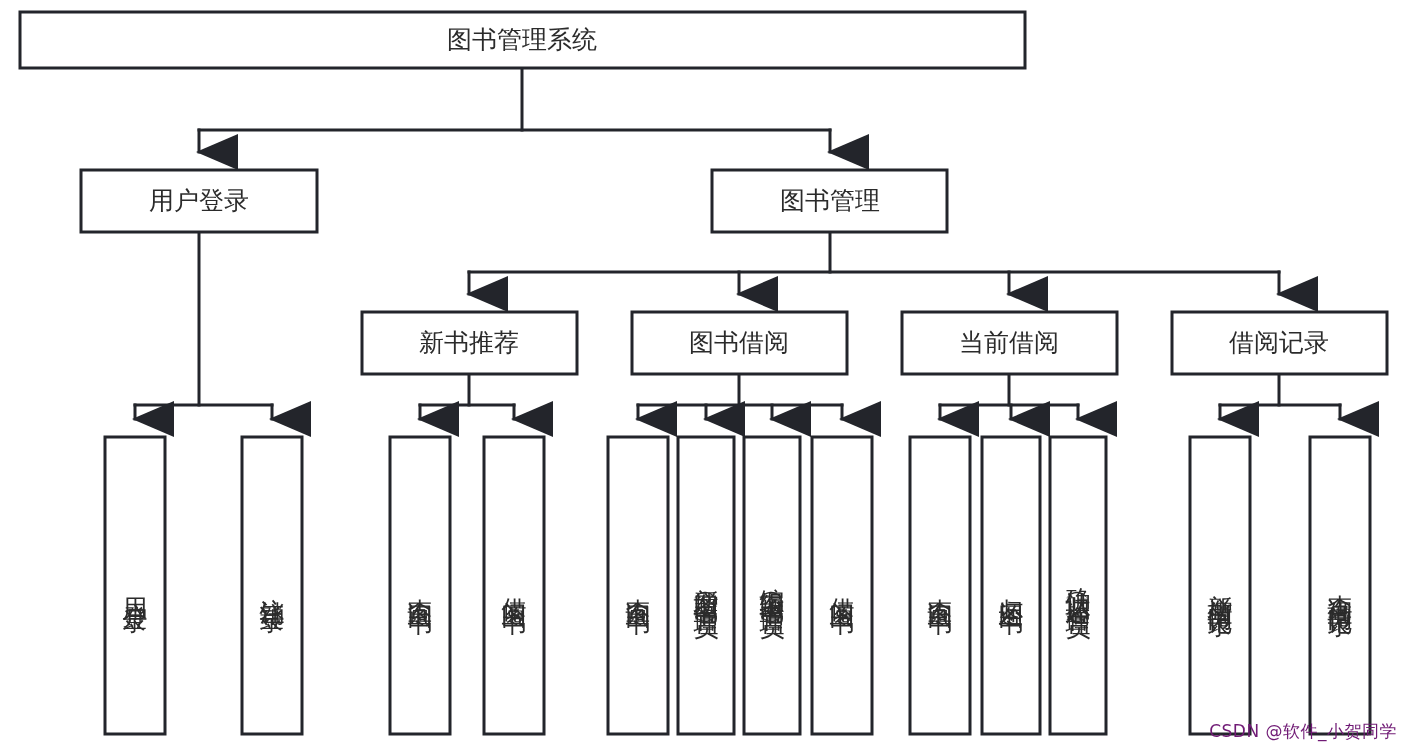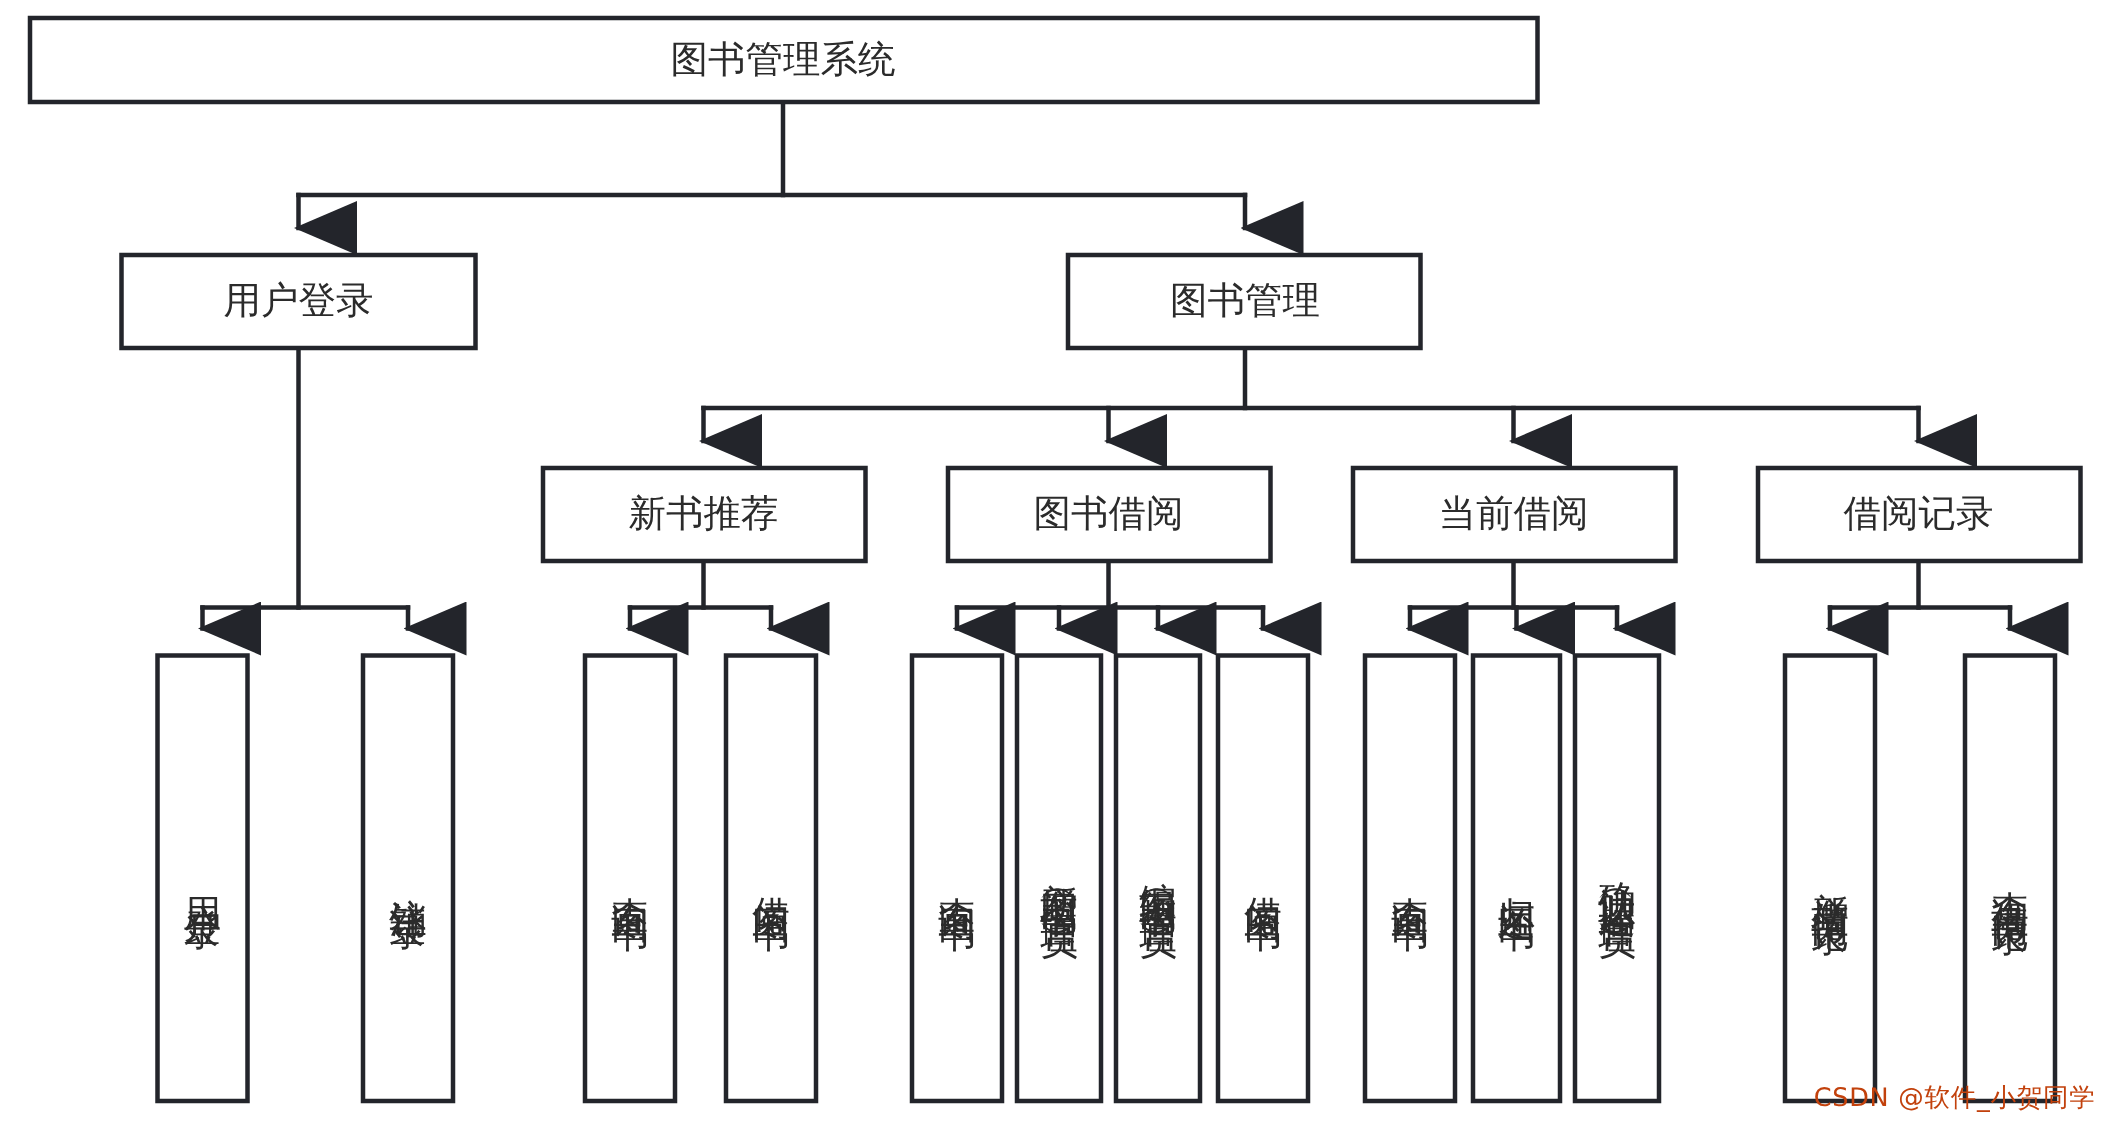--- a/index.html
+++ b/index.html
@@ -67,21 +67,21 @@
     color: #2b2b2b;
     letter-spacing: 4px;
     white-space: nowrap;
   }
   .watermark {
     position: absolute;
     right: 8px;
     bottom: 4px;
     font-family: "DejaVu Sans", "Liberation Sans", sans-serif;
     font-size: 17px;
-    color: #c2410c;
+    color: #701a75;
     white-space: nowrap;
     letter-spacing: 0.5px;
   }
 </style>
 </head>
 <body>
 
 <div id="diagram-root">
 
   <svg id="flowchart" viewBox="0 0 1405 747">

